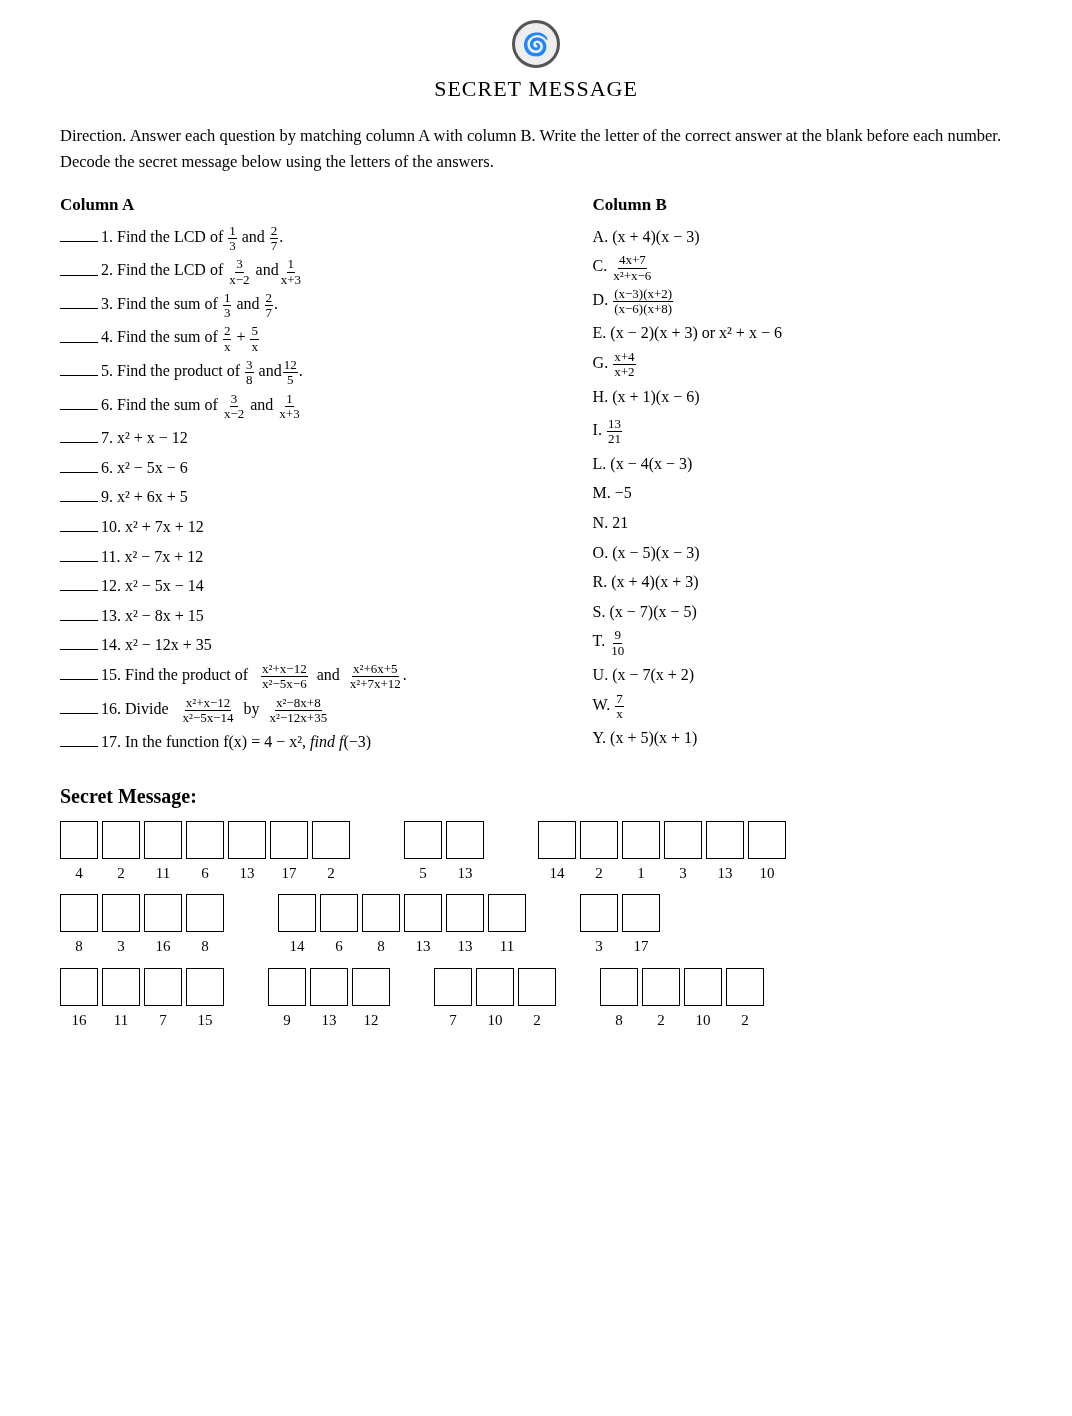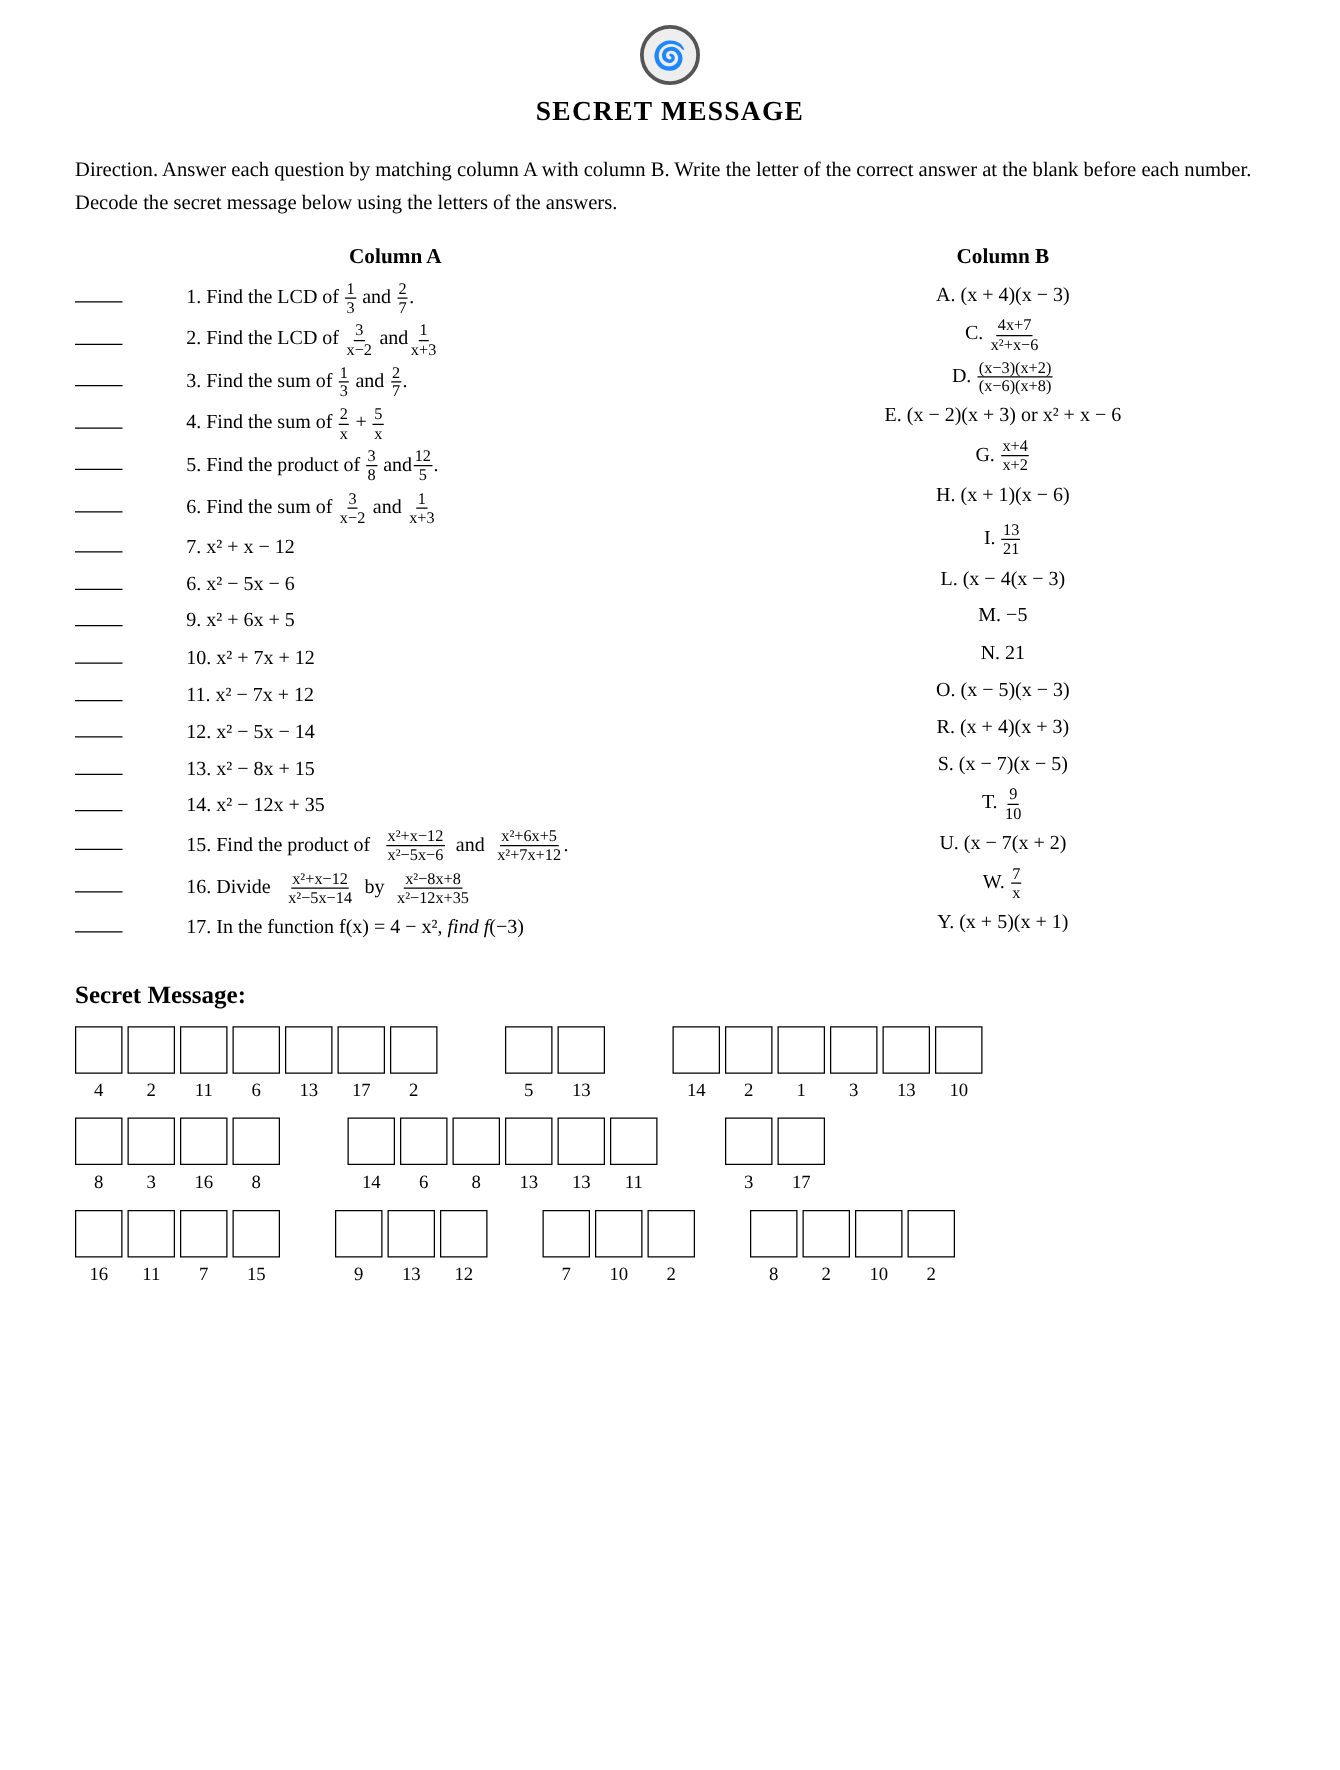--- a/index.html
+++ b/index.html
@@ -8,21 +8,21 @@
       background: #fff;
       color: #000;
       width: 1072px;
       min-height: 1416px;
       padding: 20px 60px 40px 60px;
       font-size: 17px;
       line-height: 1.5;
     }
     .header {
       text-align: center;
-      font-weight: bold;
+      font-weight: normal;
       font-size: 22px;
       margin-bottom: 18px;
       letter-spacing: 1px;
     }
     .logo {
       display: flex;
       justify-content: center;
       margin-bottom: 4px;
     }
     .logo-circle {
@@ -38,41 +38,39 @@
     }
     .directions {
       margin-bottom: 18px;
       font-size: 16.5px;
       line-height: 1.55;
     }
     .columns-container {
       display: flex;
       gap: 0;
       margin-bottom: 10px;
-      text-align: center;
     }
     .col-a {
       flex: 1.1;
       padding-right: 20px;
     }
     .col-b {
       flex: 0.9;
     }
     .col-header {
       font-weight: bold;
       font-size: 17px;
       margin-bottom: 6px;
     }
     .question-row {
       display: flex;
       align-items: baseline;
       margin-bottom: 4px;
       font-size: 16px;
       line-height: 1.6;
-      gap: 48px;
     }
     .blank {
       display: inline-block;
       width: 38px;
       border-bottom: 1.5px solid #000;
       margin-right: 3px;
       min-height: 16px;
       vertical-align: bottom;
     }
     .answer-row {

